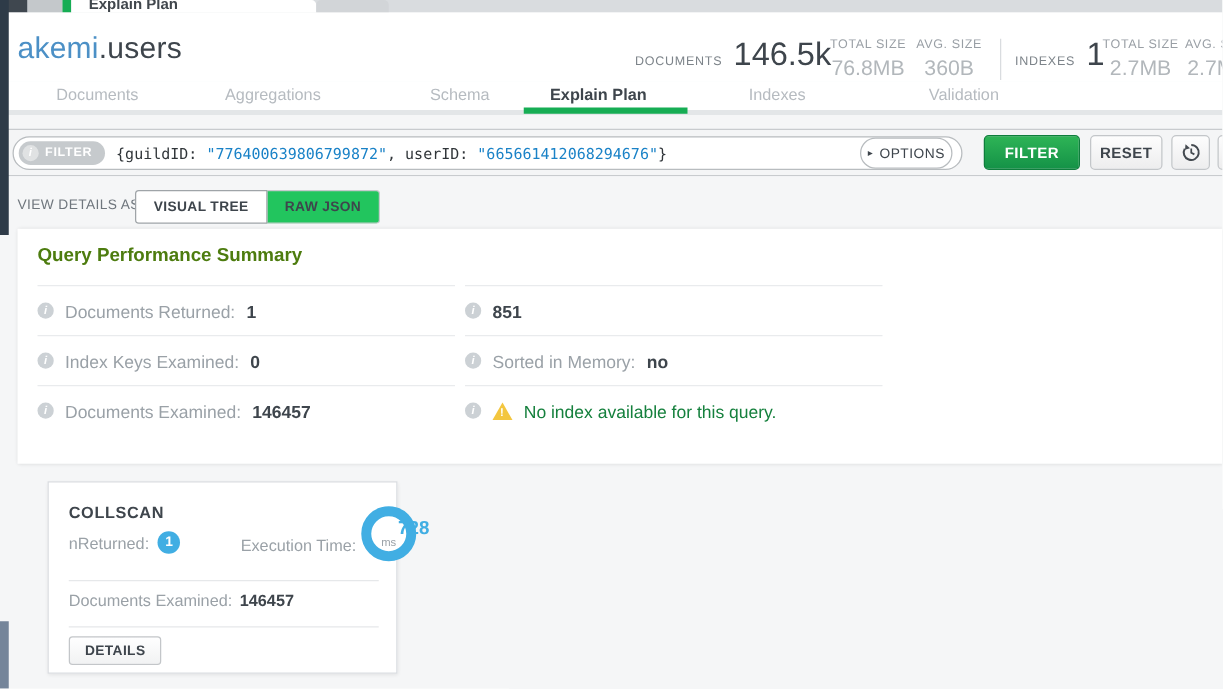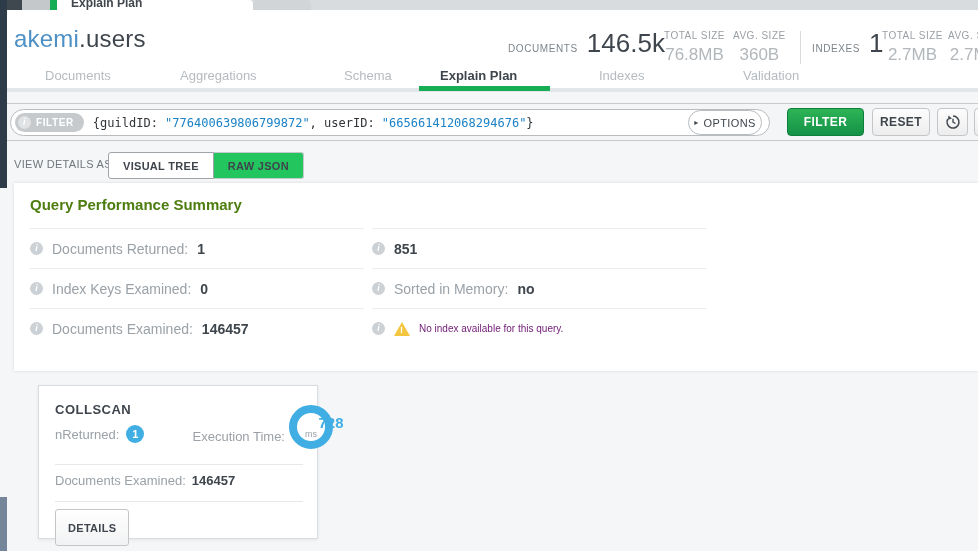--- a/index.html
+++ b/index.html
@@ -82,21 +82,21 @@
 
   
   .panel { position:absolute; left:14px; top:183px; width:964px; height:188px; background:#ffffff;
            box-shadow:0 0 3px rgba(0,0,0,.12); }
   .panel-title { position:absolute; left:16px; top:13px; font-size:15px; font-weight:bold; color:#4d7c0f; }
   .col { position:absolute; top:45px; width:334px; }
   .col-left { left:16px; } .col-right { left:358px; }
   .srow { height:40px; border-top:1px solid #e9ebed; display:flex; align-items:center; gap:9px; }
   .srow .slabel { font-size:14px; color:#9aa1a7; }
   .srow .sval { font-size:14px; font-weight:bold; color:#3e454c; }
-  .srow.warn .wtext { font-size:10px; color:#701a75; }
+  .srow.warn .wtext { font-size:14px; color:#15803d; }
   .info-i { width:13px; height:13px; border-radius:50%; background:#ccd1d5; color:#ffffff; font-size:9px;
             font-weight:bold; font-style:italic; text-align:center; line-height:13px; flex:none; }
   .warn-tri { position:relative; width:0; height:0; border-left:8px solid transparent;
               border-right:8px solid transparent; border-bottom:14px solid #f3c63f; flex:none; }
   .warn-tri::after { content:"!"; position:absolute; left:-2px; top:3px; color:#ffffff;
                      font-size:9px; font-weight:bold; }
 
   
   .card { position:absolute; left:38px; top:385px; width:280px; height:154px; background:#ffffff;
           border:1px solid #d9dce0; box-shadow:0 1px 3px rgba(0,0,0,.08); }
@@ -109,21 +109,21 @@
   .etime-label { position:absolute; right:32px; top:43px; font-size:13px; color:#9aa1a7; }
   .time-circle { position:absolute; left:250px; top:19px; width:44px; height:44px; background:#ffffff;
                  border:8px solid #41aee3; border-radius:50%; display:flex; flex-direction:column;
                  align-items:center; justify-content:center; z-index:3; }
   .time-circle .tv { font-size:15px; font-weight:bold; color:#41aee3; line-height:14px;padding-left:40px; }
   .time-circle .tu { font-size:9px; color:#9aa1a7; line-height:9px; }
   .chr { position:absolute; left:16px; width:248px; border-top:1px solid #e6e8ea; }
   .docex-row { position:absolute; left:16px; top:87px; display:flex; align-items:center; gap:6px; }
   .docex-row .clabel { font-size:13px; color:#9aa1a7; }
   .docex-row .cval { font-size:13px; font-weight:bold; color:#3e454c; }
-  .details-btn { position:absolute; left:16px; top:123px; height:37px; padding:0 12px; font-size:11px;
+  .details-btn { position:absolute; left:16px; top:123px; height:23px; padding:0 12px; font-size:11px;
                  font-weight:bold; color:#3e454c; background:linear-gradient(#ffffff,#f1f2f3);
                  border:1px solid #c3c6c9; border-radius:3px; letter-spacing:.3px;
                  font-family:"Liberation Sans", sans-serif; cursor:pointer; }
 </style>
 </head>
 <body>
 
 <div id="app">
 
   <div class="topstrip">

